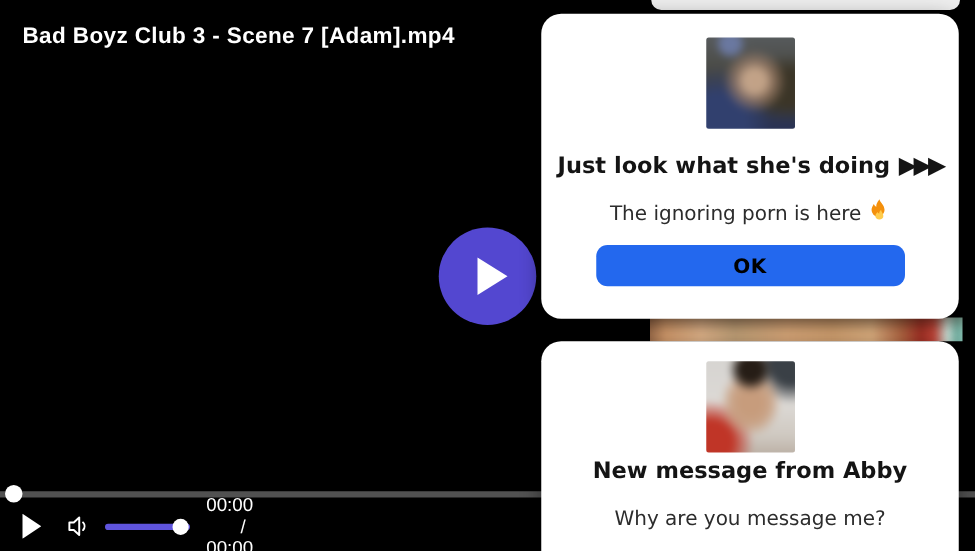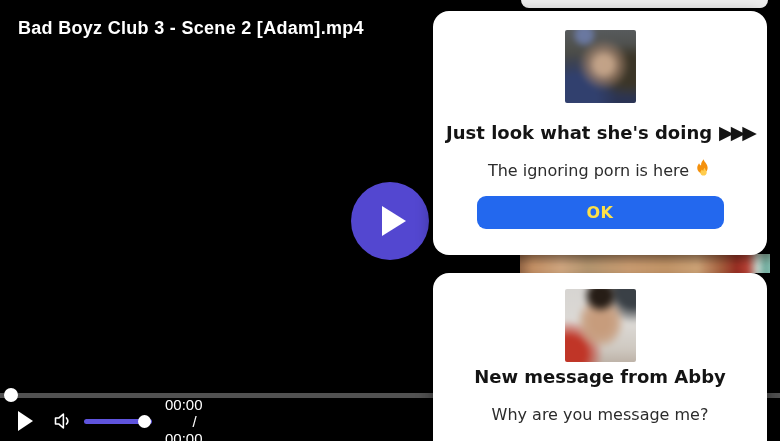--- a/index.html
+++ b/index.html
@@ -108,30 +108,30 @@
   .popup2 .popup-heading{margin-top:3px;}
   .popup-heading .arrows{letter-spacing:-3px;margin-left:7px;font-size:19px;}
   .popup-body{
     margin-top:14px;font-size:16px;color:#2c2c2c;line-height:22px;
     display:flex;align-items:center;justify-content:center;
   }
   .popup2 .popup-body{margin-top:15px;}
   .fire{margin-left:6px;display:inline-block;}
   .ok-btn{
     display:block;margin:14px auto 0;width:247px;height:33px;border:none;border-radius:9px;
-    background:#2368ee;color:#fde047;font-family:"DejaVu Sans",sans-serif;
+    background:#2368ee;color:#000000;font-family:"DejaVu Sans",sans-serif;
     font-size:16px;font-weight:bold;letter-spacing:.5px;cursor:pointer;
   }
 </style>
 </head>
 <body>
 
 <div class="screen">
 
-  <div class="video-title">Bad Boyz Club 3 - Scene 2 [Adam].mp4</div>
+  <div class="video-title">Bad Boyz Club 3 - Scene 7 [Adam].mp4</div>
 
   <button class="big-play">
     <span class="tri"></span>
   </button>
 
   <div class="progress">
     <div class="progress-handle"></div>
   </div>
 
   <div class="controls-row">

